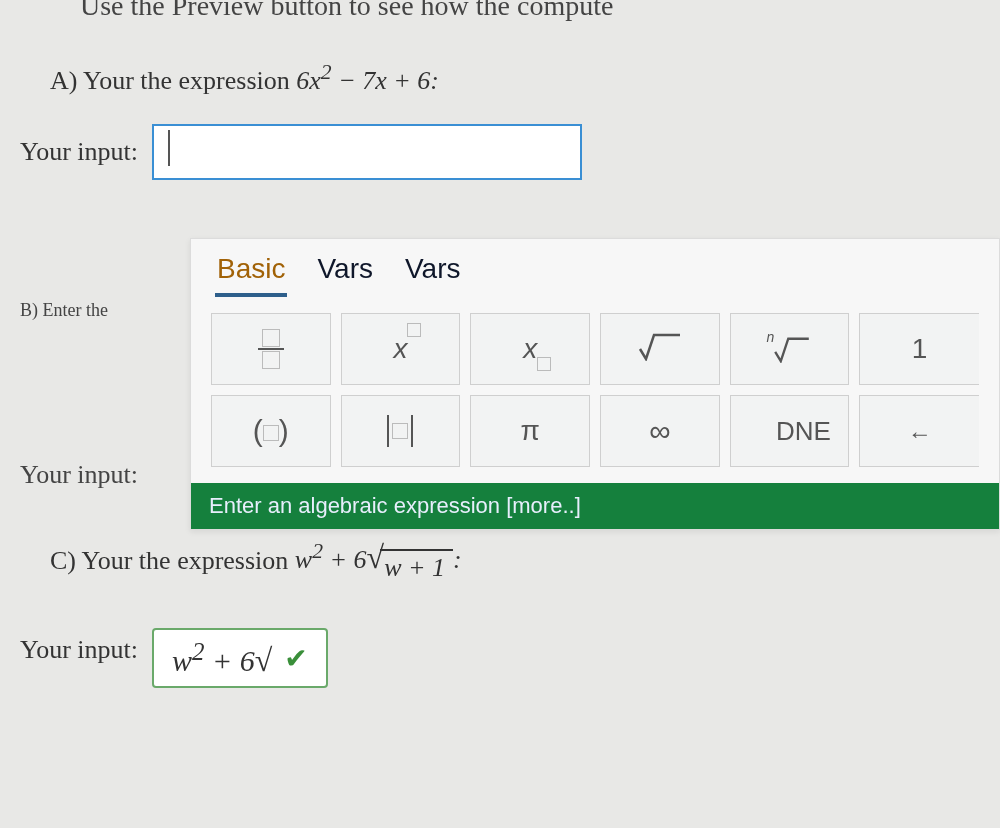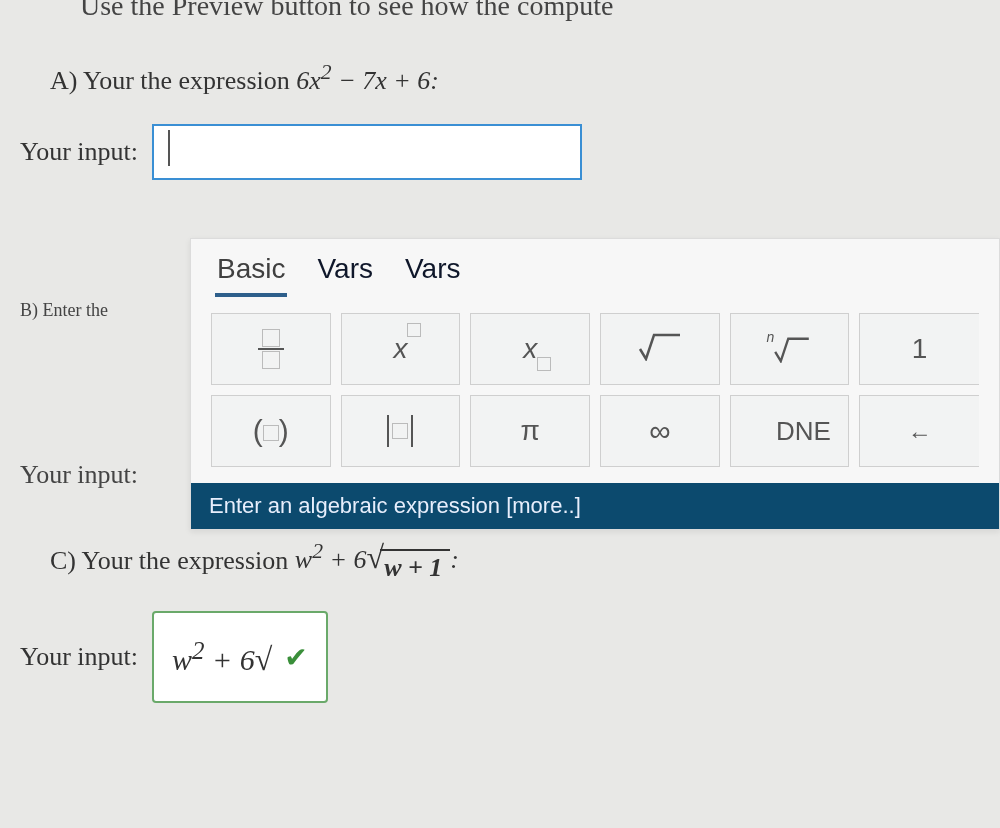--- a/index.html
+++ b/index.html
@@ -67,21 +67,21 @@
     padding: 10px 24px 0 24px;
     font-family: 'Trebuchet MS', 'Segoe UI', sans-serif;
     font-size: 28px;
   }
   .tab {
     color: #0f172a;
     padding: 4px 2px 8px 2px;
     cursor: pointer;
   }
   .tab.active {
-    color: #404040;
+    color: #a16207;
     border-bottom: 4px solid #2e5f8b;
   }
   .button-grid {
     display: grid;
     grid-template-columns: repeat(6, 1fr);
     gap: 10px;
     padding: 16px 20px 16px 20px;
   }
   .mbtn {
     background: #f2f3f3;
@@ -89,37 +89,38 @@
     height: 72px;
     display: flex;
     align-items: center;
     justify-content: center;
     font-family: 'Trebuchet MS', 'Segoe UI', sans-serif;
     font-size: 26px;
     color: #555;
     cursor: pointer;
   }
   .help-bar {
-    background: #0c4a6e;
+    background: #15803d;
     color: #e7eefc;
     font-family: 'Segoe UI', sans-serif;
     font-size: 22px;
     padding: 10px 18px;
   }
   .answer-box {
     border: 2px solid #6aa96a;
     border-radius: 4px;
-    padding: 24px 18px;
+    padding: 8px 18px;
     display: inline-flex;
     align-items: center;
     gap: 12px;
     font-family: 'Times New Roman', serif;
     font-size: 30px;
     background: #fff;
     min-height: 60px;
+    margin-top: 17px;
   }
   .check-icon {
     color: #3a8f3a;
     font-size: 28px;
   }
   .frac {
     display:inline-flex;
     flex-direction:column;
     align-items:center;
     font-size:18px;
@@ -172,21 +173,20 @@
   }
   .sqrt-text .rad {
     font-size:32px;
     line-height:0.8;
   }
   .sqrt-text .vinculum {
     border-top:2px solid #333;
     padding:2px 8px 0 4px;
     margin-left:-4px;
     margin-top:4px;
-    font-weight:bold;
   }
 </style>
 </head>
 <body>
 
 <div class="page">
   <div class="top-line">Use the Preview button to see how the compute</div>
 
   <div class="question">
     <span>A) Your the expression</span>

